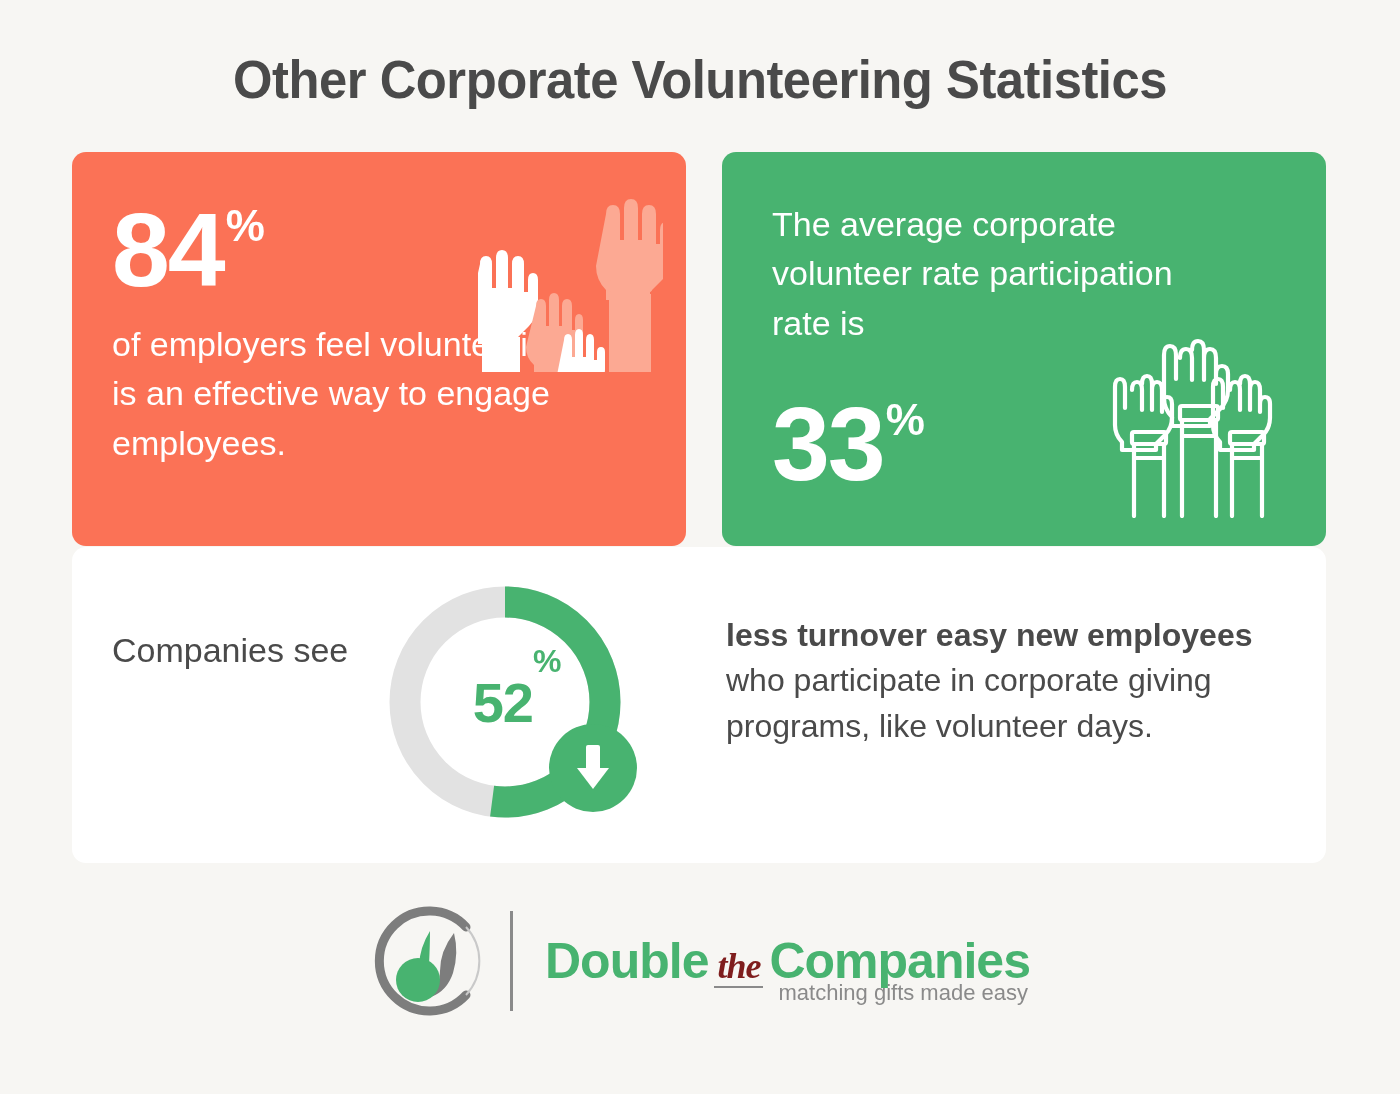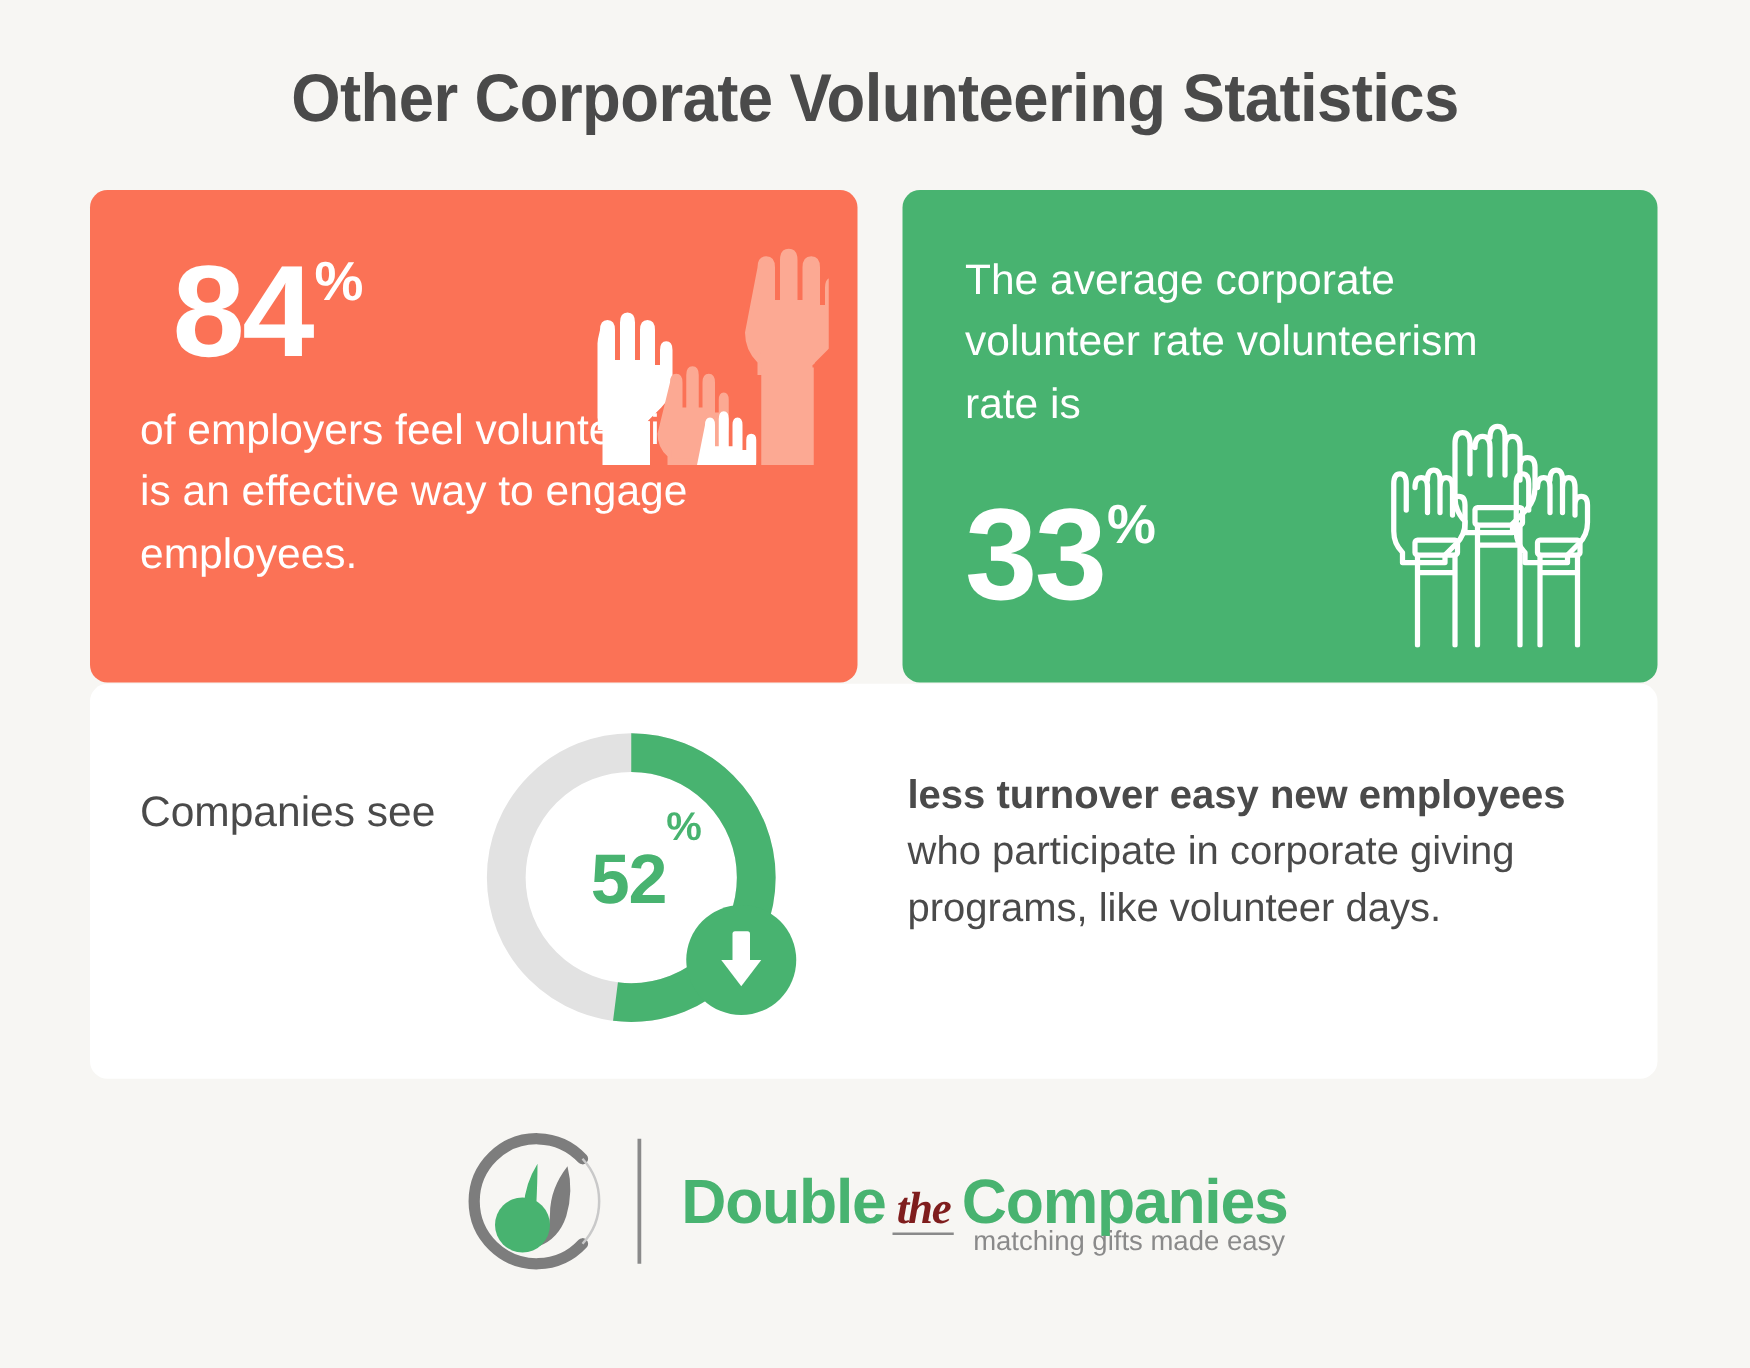--- a/index.html
+++ b/index.html
@@ -51,21 +51,21 @@
   .stat{
     color:#fff;
     font-weight:bold;
     line-height:1;
     display:flex;
     align-items:flex-start;
   }
   .stat .num{ font-size:104px; letter-spacing:-2px; }
   .stat .pct{ font-size:44px; margin-top:6px; margin-left:2px; }
 
-  .orange-stat{ position:absolute; left:112px; top:198px;margin-left:26px; }
+  .orange-stat{ position:absolute; left:112px; top:198px; }
   .orange-body{
     position:absolute; left:112px; top:320px;
     width:470px;
     color:#fff;
     font-size:34px;
     line-height:1.45;
   }
 
   .green-body{
     position:absolute; left:772px; top:200px;
@@ -175,21 +175,21 @@
   </g>
 
   <g fill="#ffffff">
     <path d="M86 168 q0-6 4-6 t4 6 l0 17 l3 0 l0-22 q0-6 4-6 t4 6 l0 22 l3 0 l0-17 q0-6 4-6 t4 6 l0 20 l3 0 l0-8 q0-5 4-5 t4 5 l0 17 q0 9 -6 15 l-7 7 l0 6 l-29 0 l0-7 q-6-6 -6-15 z"></path>
     <rect x="86" y="192" width="29" height="8" rx="2"></rect>
   </g>
 </svg>
 
 <div class="card card-green"></div>
 
-<div class="green-body">The average corporate volunteer rate volunteerism rate is</div>
+<div class="green-body">The average corporate volunteer rate participation rate is</div>
 
 <div class="stat green-stat">
   <span class="num">33</span>
   <span class="pct">%</span>
 </div>
 
 <svg class="hands-outline" width="180" height="190" viewBox="0 0 180 190" fill="none" stroke="#ffffff" stroke-width="4.2" stroke-linejoin="round" stroke-linecap="round">
 
   <path d="M72 30 q0-9 6-9 t6 9 l0 22 M84 22 q0-9 6-9 t6 9 l0 30 M96 30 q0-9 6-9 t6 9 l0 26
            M108 46 q0-8 6-8 t6 8 l0 16 q0 11 -8 19 l-10 10 l0 7 l-38 0 l0-9 q-8-8 -8-19 l0-43

